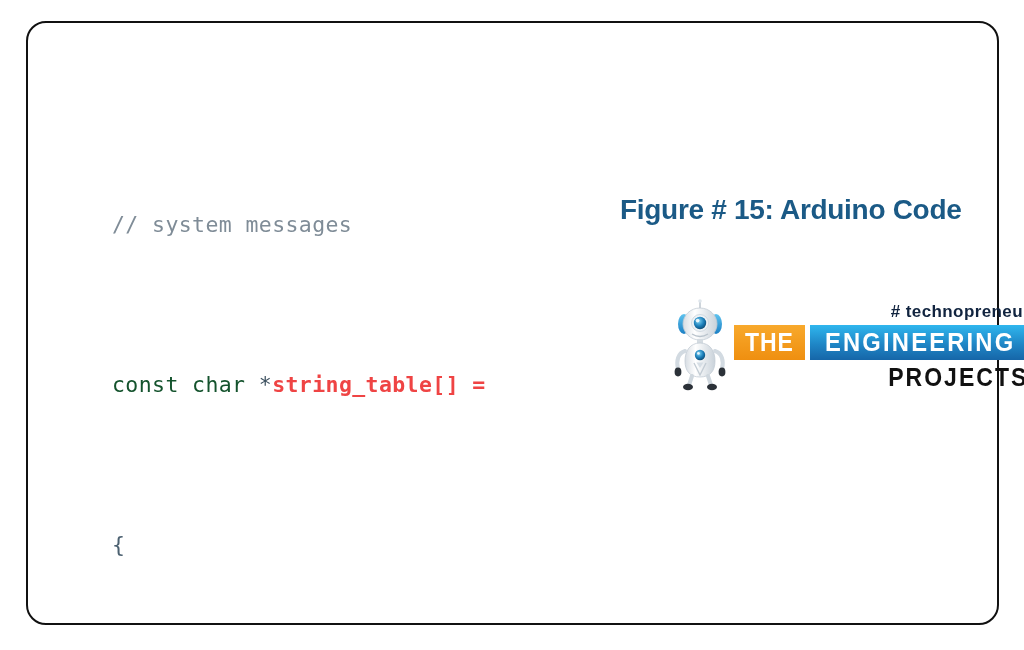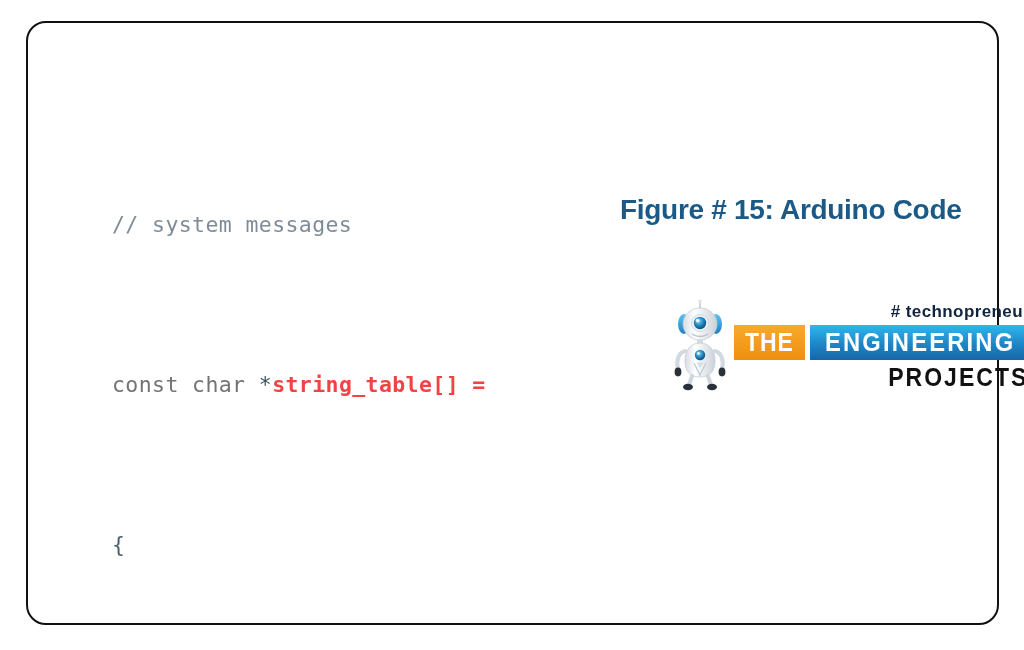--- a/index.html
+++ b/index.html
@@ -35,21 +35,21 @@
     left: 84px;
     top: 62px;
     font-family: "DejaVu Sans Mono", "Liberation Mono", monospace;
     font-size: 21.5px;
     line-height: 40px;
     white-space: pre;
     letter-spacing: 0.4px;
   }
   .code-line { height: 40px; }
   .tok-comment { color: #7f8c97; }
-  .tok-keyword { color: #737373; }
+  .tok-keyword { color: #14532d; }
   .tok-ident   { color: #ef4444; font-weight: bold; }
   .tok-punct   { color: #4b6070; }
   .tok-op      { color: #3b4f5e; }
 
   
   #figure-caption {
     position: absolute;
     left: 592px;
     top: 171px;
     font-size: 28px;

